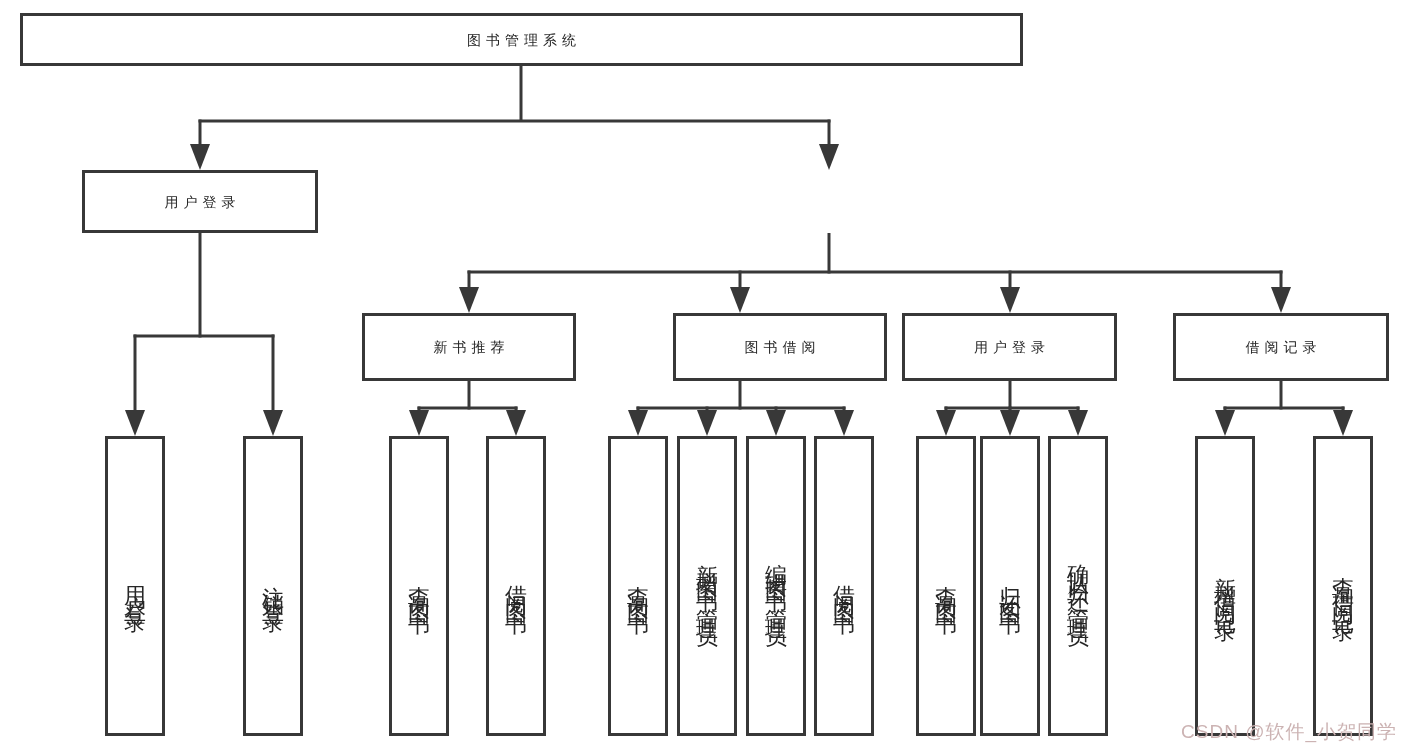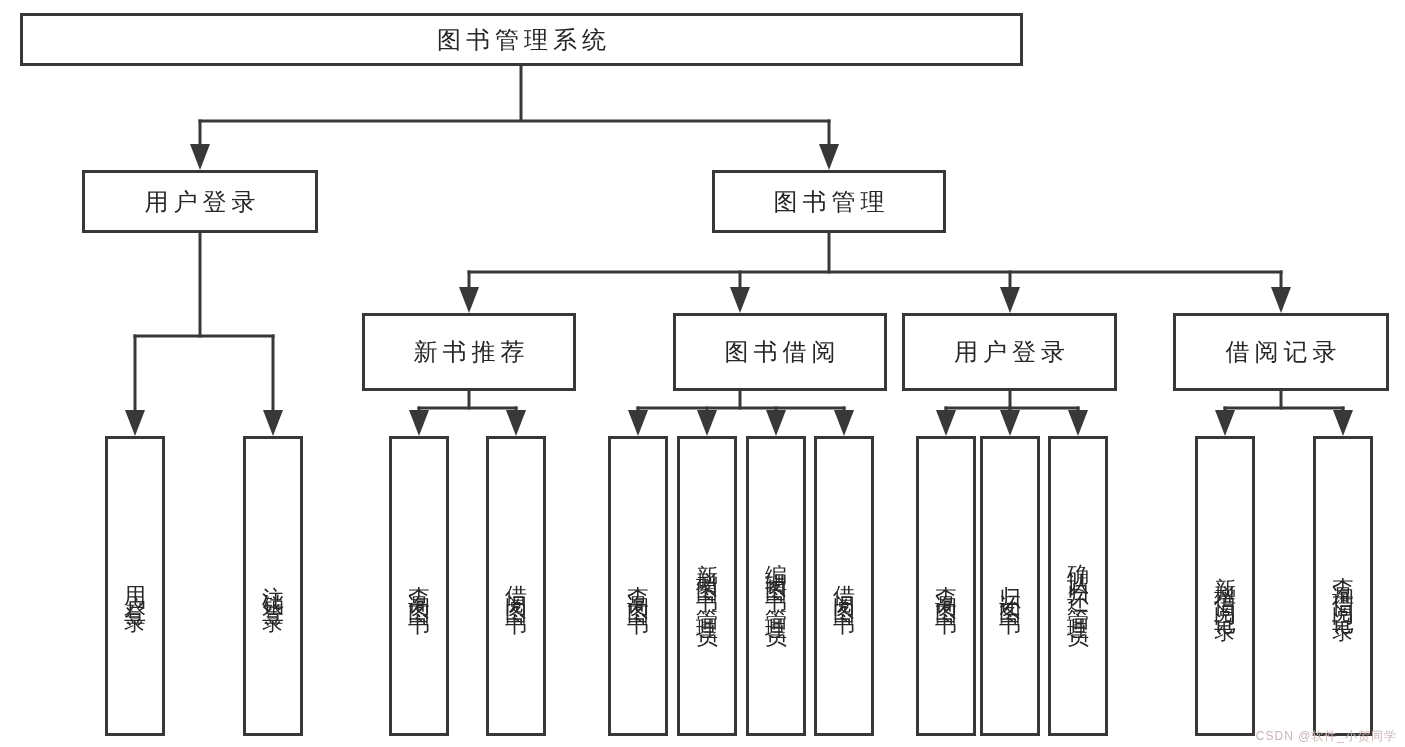--- a/index.html
+++ b/index.html
@@ -22,40 +22,40 @@
     position: absolute;
     box-sizing: border-box;
     border: 3px solid #383838;
     background: #ffffff;
     display: flex;
     align-items: center;
     justify-content: center;
     color: #262626;
   }
   .node .h-label {
-    font-size: 24px;
+    font-size: 14px;
     letter-spacing: 5px;
     text-indent: 5px;
     white-space: nowrap;
     line-height: 1;
   }
   .node .v-label {
     writing-mode: vertical-rl;
     text-orientation: mixed;
     font-size: 22px;
     letter-spacing: 9px;
     line-height: 1;
   }
   
   .n-root  { left: 20px;  top: 13px;  width: 1003px; height: 53px; }
   
   .n-l2a   { left: 82px;  top: 170px; width: 236px; height: 63px; }
   .n-l2b   { left: 712px; top: 170px; width: 234px; height: 63px; }
   
-  .n-l3    { top: 313px; height: 78px; justify-content: center; }
+  .n-l3    { top: 313px; height: 68px; justify-content: center; }
   .n-l3a   { left: 362px;  width: 214px; }
   .n-l3b   { left: 633px;  width: 214px; margin-left: 40px; }
   .n-l3c   { left: 902px;  width: 215px; }
   .n-l3d   { left: 1173px; width: 216px; }
   
   .leaf    { top: 436px; height: 300px; width: 60px; }
   .lf1  { left: 105px; }
   .lf2  { left: 243px; }
   .lf3  { left: 389px; }
   .lf4  { left: 486px; }
@@ -64,21 +64,21 @@
   .lf7  { left: 746px; }
   .lf8  { left: 814px; }
   .lf9  { left: 916px; }
   .lf10 { left: 980px; }
   .lf11 { left: 1048px; }
   .lf12 { left: 1195px; }
   .lf13 { left: 1313px; }
   .watermark {
     position: absolute;
     right: 8px; bottom: 2px;
-    font-size: 12px;
+    font-size: 19px;
     color: #ccb3b3;
     letter-spacing: 1px;
     white-space: nowrap;
   }
 </style>
 </head>
 <body>
 
 <div class="stage">
 
@@ -151,23 +151,20 @@
     </g>
   </svg>
 
   <div class="node n-root">
     <span class="h-label">图书管理系统</span>
   </div>
 
   <div class="node n-l2a">
     <span class="h-label">用户登录</span>
   </div>
-  <div class="node n-l2b">
-    <span class="h-label">图书管理</span>
-  </div>
 
   <div class="node n-l3 n-l3a">
     <span class="h-label">新书推荐</span>
   </div>
   <div class="node n-l3 n-l3b">
     <span class="h-label">图书借阅</span>
   </div>
   <div class="node n-l3 n-l3c">
     <span class="h-label">用户登录</span>
   </div>

